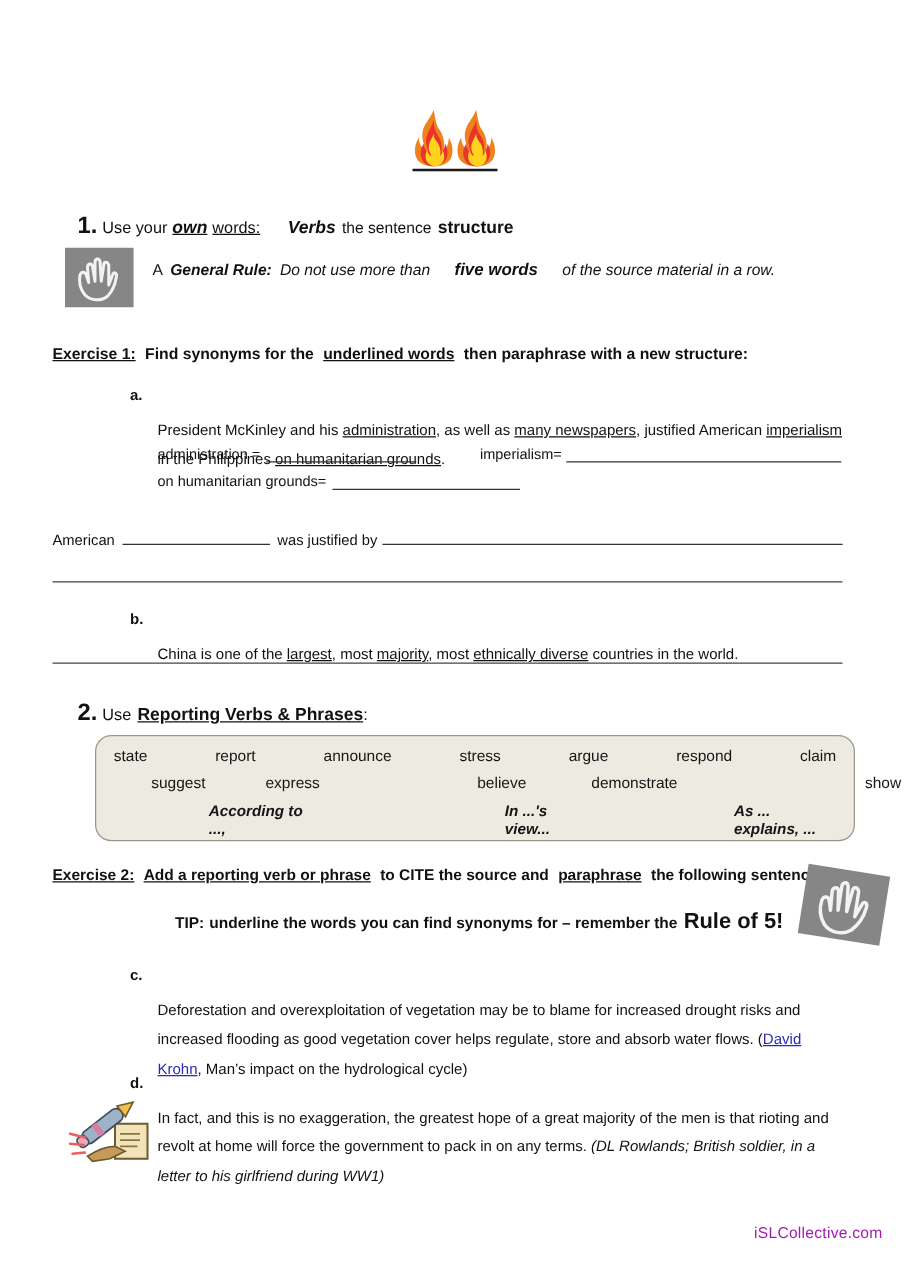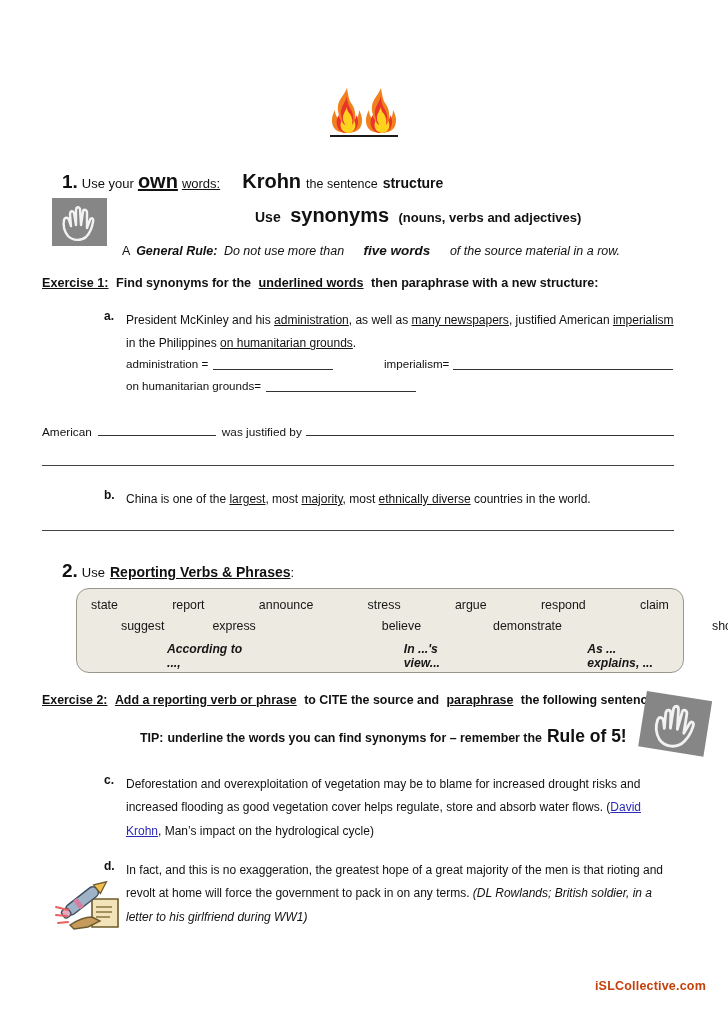--- a/index.html
+++ b/index.html
@@ -66,21 +66,21 @@
     align-items: baseline;
     white-space: nowrap;
   }
   .num {
     font-size: 19px;
     font-weight: bold;
     margin-right: 4px;
   }
   .t13 { font-size: 13px; }
   .t14 { font-size: 14px; }
-  .t15 { font-size: 20px; }
+  .t15 { font-size: 14px; font-style: italic; }
   .t12 { font-size: 12.5px; }
   .b { font-weight: bold; }
   .u { text-decoration: underline; }
   .i { font-style: italic; }
 
   .sec1-line1 .sp { width: 22px; display:inline-block; }
   .sec1-line2 {
     margin-top: 11px;
     margin-left: 193px;
     white-space: nowrap;
@@ -114,21 +114,21 @@
   .item {
     position: absolute;
     display: flex;
     font-size: 12px;
   }
   .item-letter {
     font-weight: bold;
     width: 22px;
     flex: 0 0 22px;
   }
-  .item-body { line-height: 1.95; }
+  .item-body { line-height: 1.95; margin-top: 24px; }
 
   .item-a { left: 104px; top: 309px; width: 580px; }
   .item-b { left: 104px; top: 488px; width: 580px; }
   .item-c { left: 104px; top: 773px; width: 572px; }
   .item-d { left: 104px; top: 859px; width: 572px; }
 
   
   .blanks {
     position: absolute;
     left: 126px;
@@ -211,21 +211,21 @@
   .vb-row.r1 { justify-content: space-between; margin-bottom: 7px; }
   .vb-row.r2 { margin-bottom: 9px; }
   .vb-row.r3 { font-style: italic; font-weight: bold; font-size: 12.2px; gap: 48px; }
   .vb-row.r1 span { }
   .vb-row.r2 span:nth-child(1) { margin-left: 30px; }
   .vb-row.r2 span:nth-child(2) { margin-left: 48px; }
   .vb-row.r2 span:nth-child(3) { margin-left: 126px; }
   .vb-row.r3 span:nth-child(1) { margin-left: 76px; }
   .vb-row.r3 span:nth-child(2) { margin-left: 112px; }
   .vb-row.r3 span:nth-child(3) { margin-left: 74px; }
-  .vb-row.r2 span:nth-child(4) { margin-left: 72px; }
+  .vb-row.r2 span:nth-child(4) { margin-left: 52px; }
   .vb-row.r2 span:nth-child(5) { margin-left: 150px; }
 
   
   .ex2-head {
     position: absolute;
     left: 42px;
     top: 693px;
     font-size: 12.4px;
     font-weight: bold;
     white-space: nowrap;
@@ -259,22 +259,22 @@
     width: 84px;
     height: 58px;
   }
 
   
   .footer {
     position: absolute;
     right: 22px;
     bottom: 37px;
     font-size: 12.5px;
-    font-weight: bold;
-    color: #c2410c;
+    font-weight: normal;
+    color: #a21caf;
     letter-spacing: 0.2px;
   }
 </style>
 </head>
 <body>
 
 <div class="page">
 
   <div class="title-block">
     <div class="title-inner">
@@ -296,28 +296,23 @@
     <path d="M16 38 C12 33 11 27 12 22 C13 19 16 19 17 22 L19 28 L18 16 C18 13 21 12 22 15 L24 27 L24 12 C24 9 27 8 28 11 L29 27 L31 14 C31 11 34 11 35 14 L35 30 L38 22 C39 19 42 20 41 24 C40 30 38 35 34 39 C29 43 21 43 16 38 Z" fill="none" stroke="#f2f2f2" stroke-width="2.4" stroke-linejoin="round" stroke-linecap="round"></path>
   </svg>
 
   <div class="sec1">
     <div class="sec1-line1">
       <span class="num">1.</span>
       <span class="t13">Use your</span>
       <span class="t15 b u" style="margin:0 4px;">own</span>
       <span class="t13 u">words:</span>
       <span class="sp"></span>
-      <span class="t15 b">Krohn</span>
+      <span class="t15 b">Verbs</span>
       <span class="t12" style="margin:0 5px;">the sentence</span>
       <span class="t14 b">structure</span>
-    </div>
-    <div class="sec1-line2">
-      <span class="t14 b">Use</span>
-      <span class="t15 b" style="margin-left:5px;">synonyms</span>
-      <span class="t13 b" style="margin-left:5px;">(nouns, verbs and adjectives)</span>
     </div>
     <div class="general-rule">
       <span>A</span>
       <span class="b i" style="margin:0 3px;">General Rule:</span>
       <span class="i">Do not use more than</span>
       <span class="b i" style="margin:0 16px;font-size:13.5px;">five words</span>
       <span class="i">of the source material in a row.</span>
     </div>
   </div>
 

